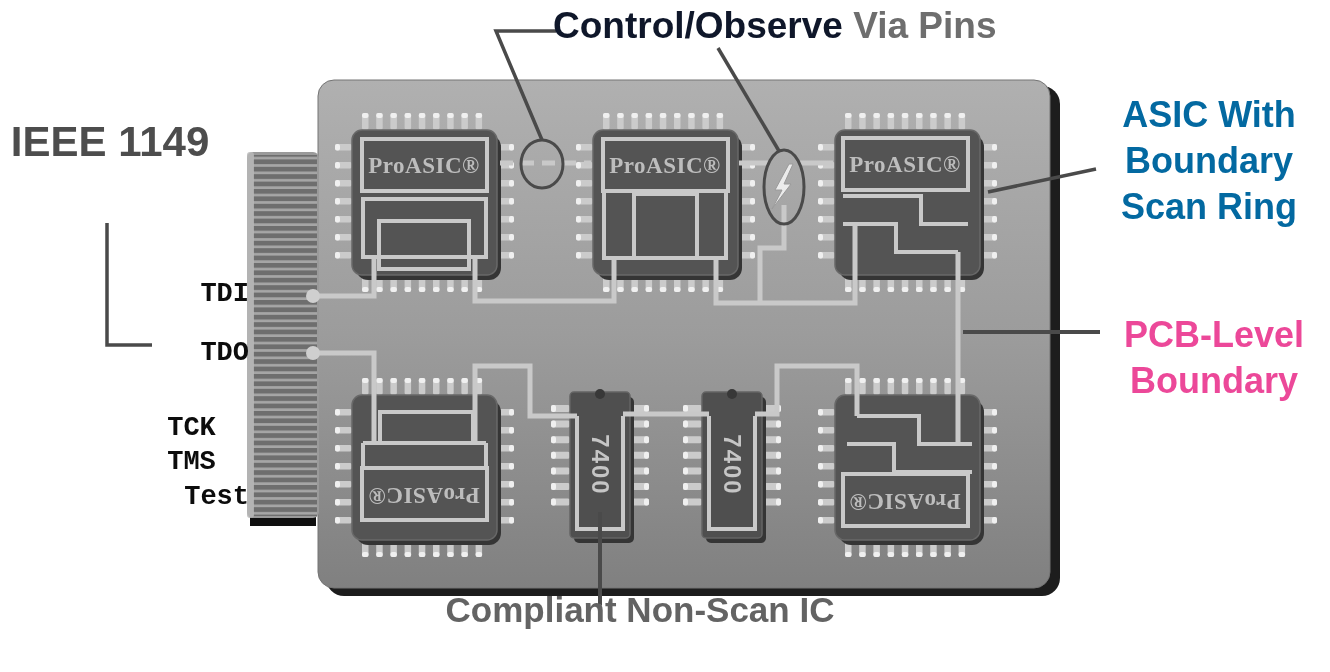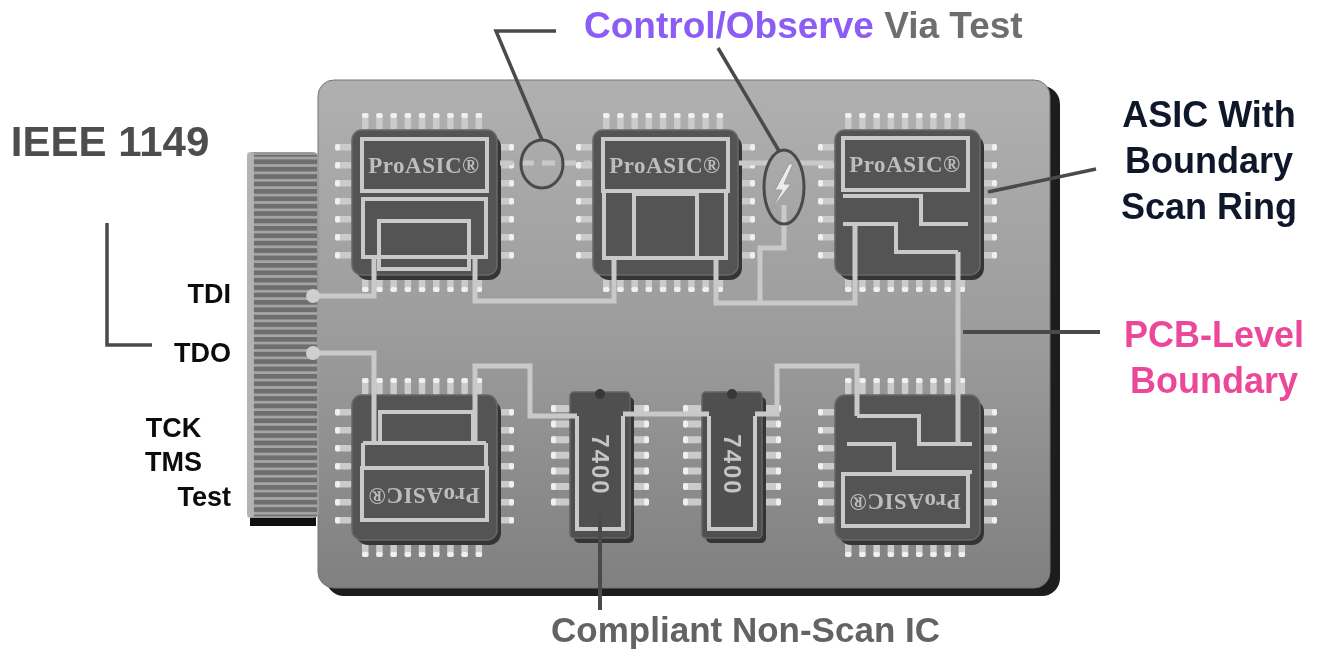--- a/index.html
+++ b/index.html
@@ -4,27 +4,27 @@
 <style>
   html,body{margin:0;padding:0;}
   body{width:1330px;height:672px;position:relative;background:#ffffff;overflow:hidden;
        font-family:"Liberation Sans",sans-serif;}
   .stage{position:absolute;inset:0;}
   svg{position:absolute;left:0;top:0;}
   .lbl{position:absolute;font-weight:700;color:#565656;text-align:center;
        text-shadow:1px 1px 0 rgba(255,255,255,.55);}
   .lbl-ieee{left:10px;top:116px;width:200px;font-size:42px;line-height:1.24;color:#4d4d4d;}
   .lbl-ctrl{left:553px;top:5px;font-size:37px;white-space:nowrap;text-align:left;}
-  .lbl-ctrl .dark{color:#8b5cf6;margin-left:31px;}
+  .lbl-ctrl .dark{color:#0f172a;}
   .lbl-ctrl .gray{color:#6e6e6e;}
-  .lbl-asic{left:1088px;top:92px;width:242px;font-size:36px;line-height:1.28;color:#0f172a;}
+  .lbl-asic{left:1088px;top:92px;width:242px;font-size:36px;line-height:1.28;color:#0369a1;}
   .lbl-pcb{left:1098px;top:312px;width:232px;font-size:36px;line-height:1.28;color:#ec4899;}
-  .lbl-compliant{left:340px;top:610px;width:600px;font-size:35px;color:#636363;text-align:right;}
-  .pinlbl{position:absolute;left:116px;width:115px;text-align:right;
-          font-family:Liberation Sans, sans-serif;font-weight:700;font-size:27px;color:#0c0c0c;}
+  .lbl-compliant{left:340px;top:590px;width:600px;font-size:35px;color:#636363;}
+  .pinlbl{position:absolute;left:134px;width:115px;text-align:right;
+          font-family:Liberation Mono, monospace;font-weight:700;font-size:27px;color:#0c0c0c;}
   .pl-tdi{top:279px;} .pl-tdo{top:338px;} .pl-tck{top:413px;text-align:center;} .pl-tms{top:447px;text-align:center;} .pl-trstn{top:482px;}
   .chip-label{font-family:"Liberation Serif",serif;font-weight:700;fill:#bdbdbd;font-size:23px;letter-spacing:.5px;}
   .dip-label{font-family:"Liberation Sans",sans-serif;font-weight:700;fill:#c5c5c5;font-size:24px;letter-spacing:2px;}
 </style>
 </head>
 <body>
 
 <div class="stage">
 
 <svg width="1330" height="672" viewBox="0 0 1330 672">
@@ -510,21 +510,21 @@
     <path d="M 963,332 H 1100" stroke-width="4"></path>
     <path d="M 107,223 V 345 H 152"></path>
     <path d="M 600,512 V 610" stroke-width="4"></path>
   </g>
 </svg>
 
 <div class="lbl lbl-ieee">
   <div>IEEE 1149</div>
 </div>
 
-<div class="lbl lbl-ctrl"><span class="dark">Control/Observe</span><span class="gray"> Via Test</span></div>
+<div class="lbl lbl-ctrl"><span class="dark">Control/Observe</span><span class="gray"> Via Pins</span></div>
 
 <div class="lbl lbl-asic">
   <div>ASIC With</div>
   <div>Boundary</div>
   <div>Scan Ring</div>
 </div>
 
 <div class="lbl lbl-pcb">
   <div>PCB-Level</div>
   <div>Boundary</div>

